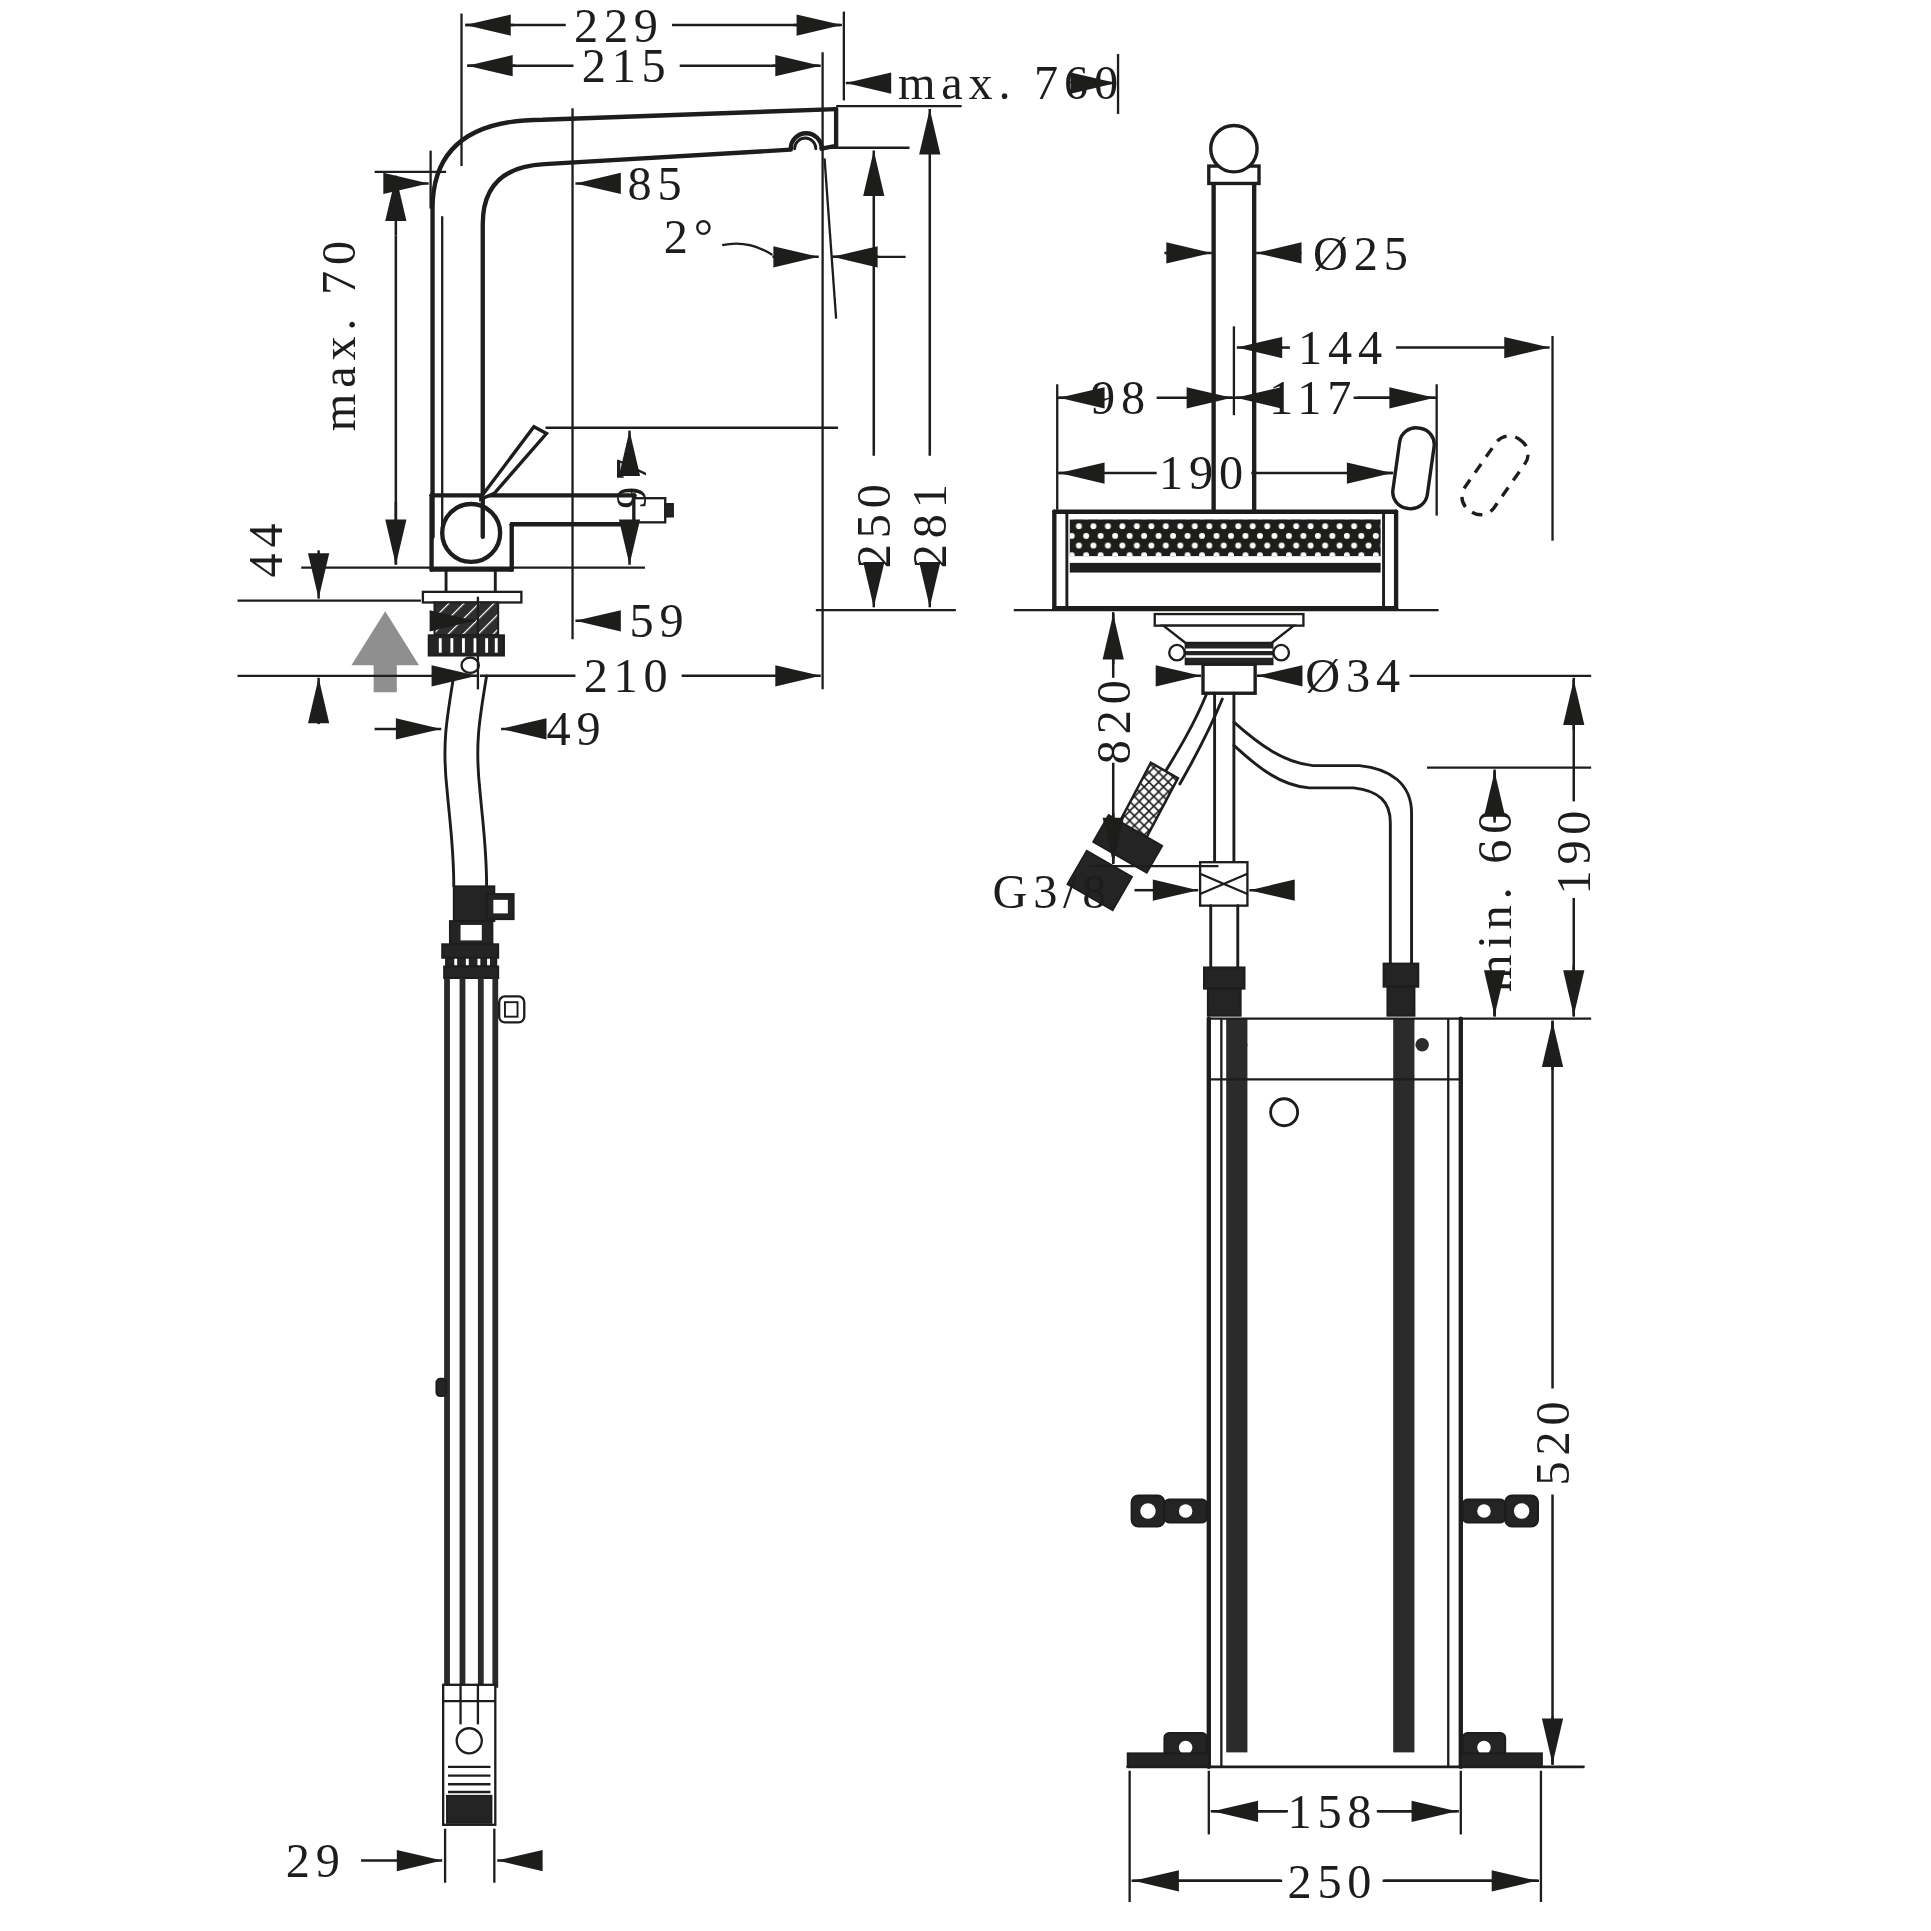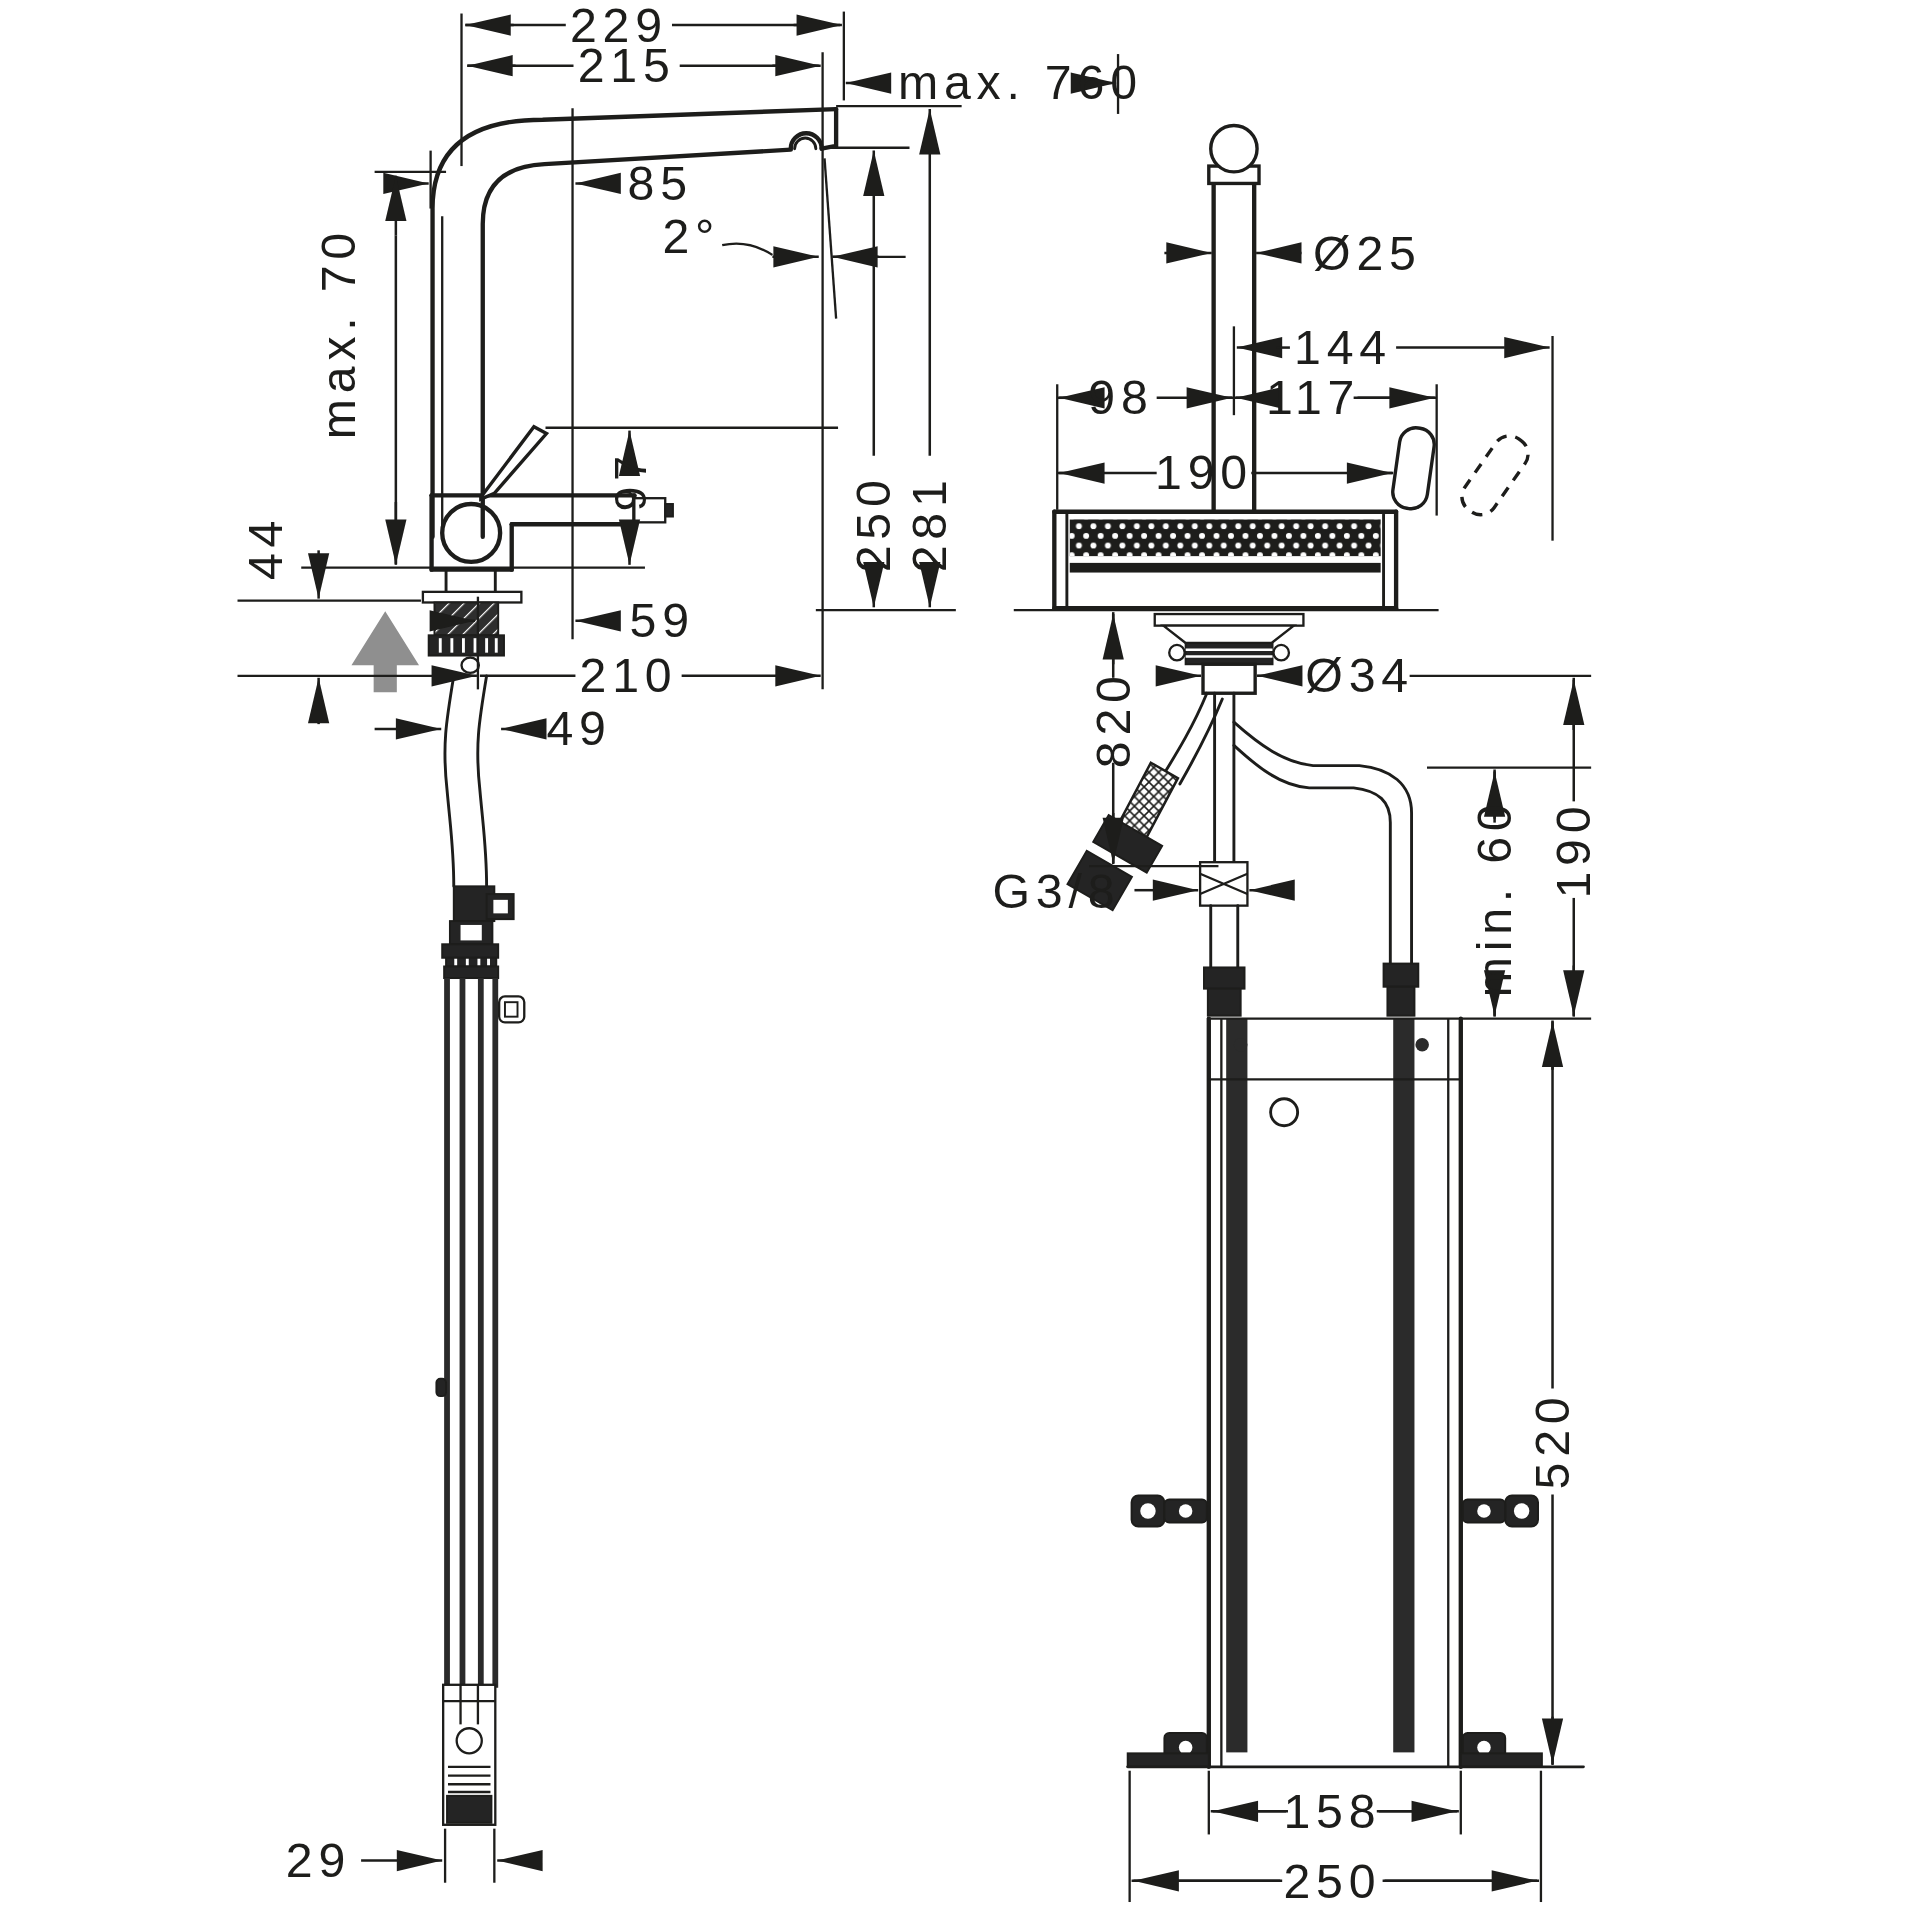--- a/index.html
+++ b/index.html
@@ -1,17 +1,17 @@
 <!DOCTYPE html>
 <html><head>
 <meta charset="utf-8">
 <style>
   html,body{margin:0;padding:0;background:#fff;}
   #stage{position:relative;width:1931px;height:1931px;background:#fff;
-         font-family:Liberation Sans, sans-serif;}
+         font-family:Liberation Serif, serif;}
   svg{position:absolute;left:0;top:0;}
   .s4{stroke:#1d1d1b;stroke-width:4.5;fill:none;stroke-linecap:round;}
   .s3{stroke:#1d1d1b;stroke-width:3;fill:none;stroke-linecap:round;}
   .s2{stroke:#1d1d1b;stroke-width:2.4;fill:none;stroke-linecap:butt;}
   .dimln{stroke:#1d1d1b;stroke-width:2.6;fill:none;}
   .dk{fill:#242424;stroke:#1d1d1b;stroke-width:2;}
   .wh{fill:#ffffff;stroke:#1d1d1b;stroke-width:3.5;}
   .whthin{fill:#ffffff;stroke:#1d1d1b;stroke-width:2.4;}
   text{fill:#1d1d1b;font-size:50px;letter-spacing:6px;}
   .small{font-size:46px;}

